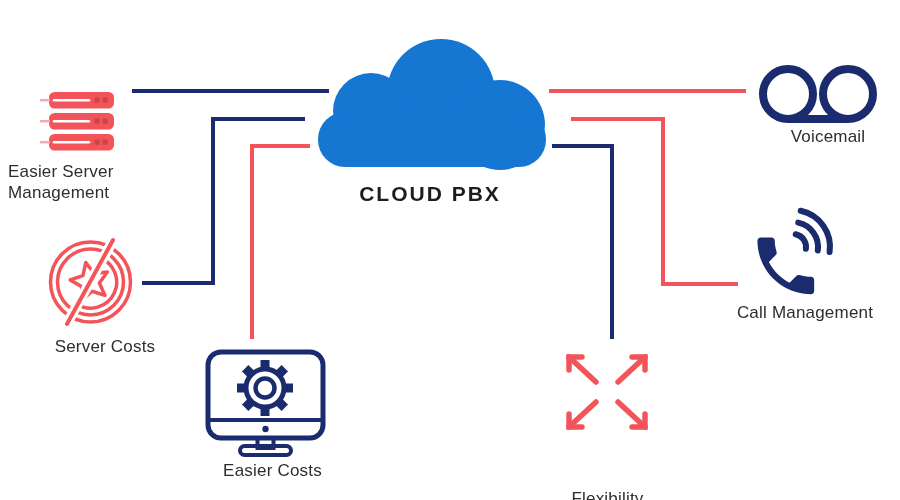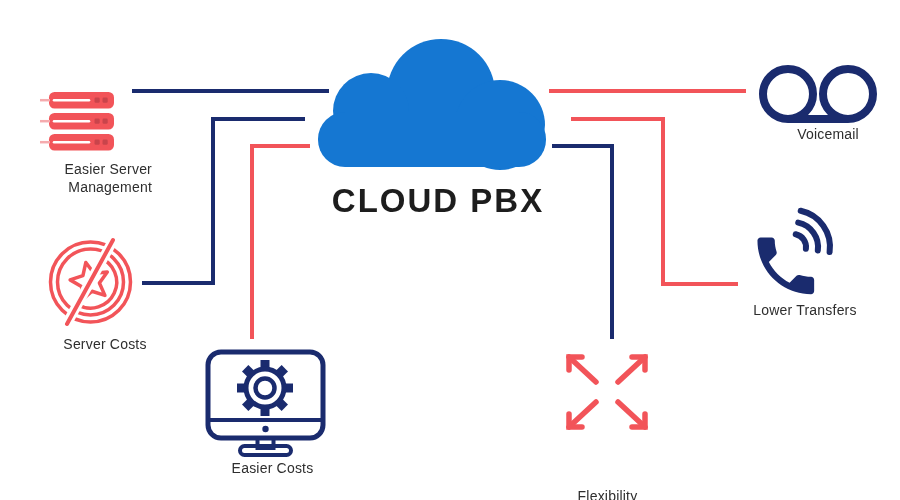--- a/index.html
+++ b/index.html
@@ -3,26 +3,26 @@
 <meta charset="utf-8">
 <style>
   html,body { margin:0; padding:0; background:#fff; }
   #stage {
     position:relative; width:900px; height:500px; overflow:hidden;
     background:var(--background,#fff);
     font-family:"Liberation Sans", sans-serif;
   }
   .abs { position:absolute; }
   .label {
-    position:absolute; font-size:14px; color:var(--text,#2e2e2e);
+    position:absolute; font-size:17px; color:var(--text,#2e2e2e);
     letter-spacing:.2px; line-height:1.25; text-align:center;
   }
   #title {
-    position:absolute; left:308px; top:182px; width:260px; text-align:center;
-    font-size:33px; font-weight:800; letter-spacing:2px; color:var(--title_text,#1d1d1d);
+    position:absolute; left:300px; top:182px; width:260px; text-align:center;
+    font-size:21px; font-weight:800; letter-spacing:2px; color:var(--title_text,#1d1d1d);
   }
   
   .ln   { fill:none; stroke-width:4; }
   .ln.navy { stroke:var(--navy); }
   .ln.red  { stroke:var(--red); }
   .s-navy { stroke:var(--navy); fill:none; }
   .s-red  { stroke:var(--red);  fill:none; }
   .f-navy { fill:var(--navy); }
   .f-red  { fill:var(--red); }
   .f-blue { fill:var(--blue); }
@@ -62,21 +62,21 @@
         <line x1="18" y1="35.2" x2="53" y2="35.2" stroke="#fff" stroke-width="2.5" stroke-linecap="round"></line>
         <line x1="18" y1="56.2" x2="53" y2="56.2" stroke="#fff" stroke-width="2.5" stroke-linecap="round"></line>
         <rect x="58.5" y="11.6" width="5.2" height="5.2" rx="1.4" fill="var(--red_dark)"></rect>
         <rect x="66.5" y="11.6" width="5.2" height="5.2" rx="1.4" fill="var(--red_dark)"></rect>
         <rect x="58.5" y="32.6" width="5.2" height="5.2" rx="1.4" fill="var(--red_dark)"></rect>
         <rect x="66.5" y="32.6" width="5.2" height="5.2" rx="1.4" fill="var(--red_dark)"></rect>
         <rect x="58.5" y="53.6" width="5.2" height="5.2" rx="1.4" fill="var(--red_dark)"></rect>
         <rect x="66.5" y="53.6" width="5.2" height="5.2" rx="1.4" fill="var(--red_dark)"></rect>
       </g>
     </svg>
-    <div class="label" style="left:20px;top:161px;width:132px;text-align:right">Easier Server Management</div>
+    <div class="label" style="left:8px;top:161px;width:132px;text-align:left">Easier Server Management</div>
   </div>
 
   <div>
     <svg class="abs" style="left:42px;top:232px" width="100" height="100" viewBox="0 0 100 100">
       <circle class="s-red" cx="48.5" cy="50" r="40" stroke-width="3.5"></circle>
       <circle class="s-red" cx="48.5" cy="50" r="33" stroke-width="3.5"></circle>
       <path class="s-red" stroke-width="3.5" d="M57.4,25.6 A26,26 0 1 1 35.5,72.5"></path>
       <path class="s-red" stroke-width="3.5" stroke-linejoin="round" transform="rotate(-12 48 50)" d="M48,30 L53.6,42.3 L67,43.8 L57,52.9 L59.8,66.2 L48,59.5 L36.2,66.2 L39,52.9 L29,43.8 L42.4,42.3 Z"></path>
       <line x1="23" y1="95" x2="73" y2="5" stroke="#fff" stroke-width="10"></line>
       <line x1="25" y1="92" x2="71" y2="8" stroke="var(--red)" stroke-width="4" stroke-linecap="round"></line>
@@ -122,21 +122,21 @@
     <svg class="abs" style="left:740px;top:205px" width="105" height="95" viewBox="0 0 105 95">
       <g transform="translate(8,23) scale(3.15)">
         <path class="f-navy" d="M6.62 10.79c1.44 2.83 3.76 5.14 6.59 6.59l2.2-2.2c.27-.27.67-.36 1.02-.24 1.12.37 2.33.57 3.57.57.55 0 1 .45 1 1V20c0 .55-.45 1-1 1-9.39 0-17-7.61-17-17 0-.55.45-1 1-1h3.5c.55 0 1 .45 1 1 0 1.25.2 2.45.57 3.57.11.35.03.74-.25 1.02l-2.2 2.2z"></path>
       </g>
       <g class="s-navy" stroke-width="6" stroke-linecap="round">
         <path d="M55.7,29.3 A13,13 0 0 1 65.9,43.8"></path>
         <path d="M58.2,17.6 A25,25 0 0 1 77.8,45.5"></path>
         <path d="M60.7,5.8 A37,37 0 0 1 89.6,47.1"></path>
       </g>
     </svg>
-    <div class="label" style="left:725px;top:302px;width:160px">Lower Transfers</div>
+    <div class="label" style="left:725px;top:302px;width:160px">Call Management</div>
   </div>
 
   <div>
     <svg class="abs" style="left:556px;top:348px" width="100" height="85" viewBox="0 0 100 85">
       <g stroke="var(--red)" stroke-width="5.5" stroke-linecap="round" fill="none">
         <line x1="40" y1="34" x2="13" y2="9"></line>   
           <polyline points="26,9 13,9 13,22"></polyline>
         <line x1="62" y1="34" x2="89" y2="9"></line>   
           <polyline points="76,9 89,9 89,22"></polyline>
         <line x1="40" y1="54" x2="13" y2="79"></line>  

